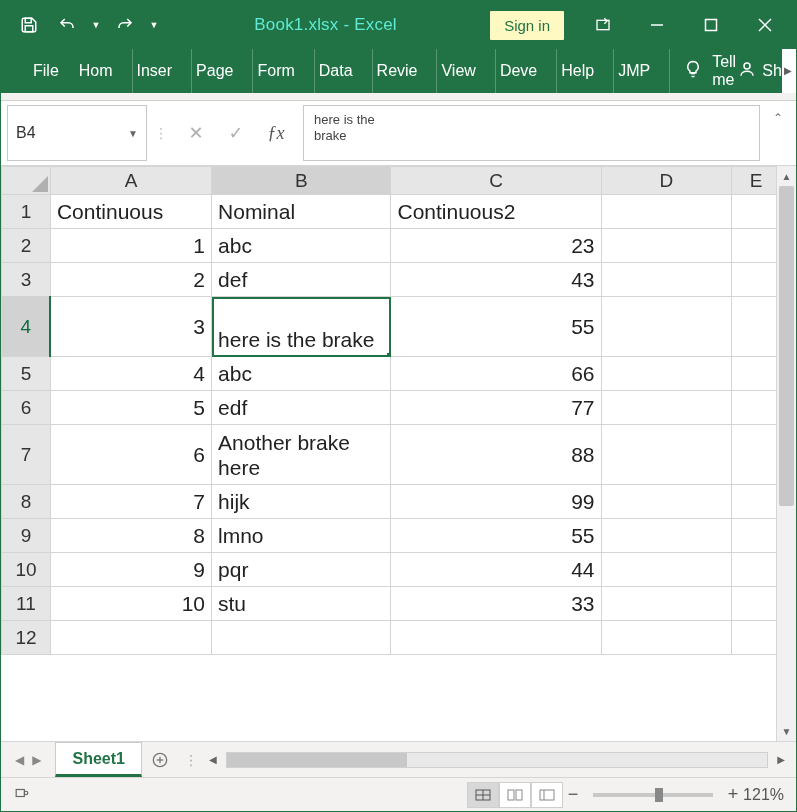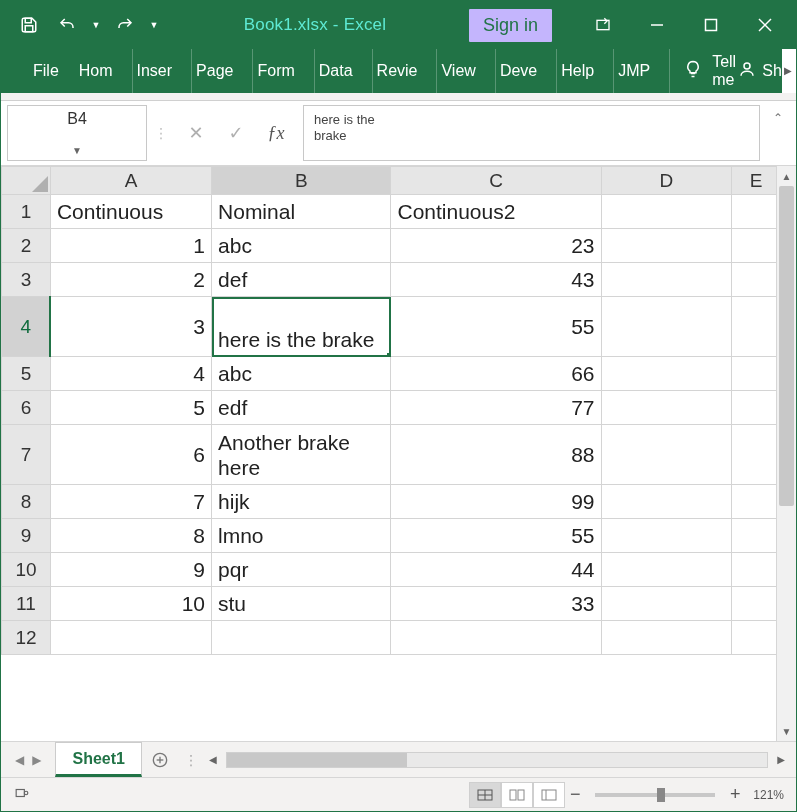--- a/index.html
+++ b/index.html
@@ -32,26 +32,26 @@
     border-radius: 2px;
   }
   .title-center {
     flex: 1;
     text-align: center;
     font-size: 17px;
     color: #5eead4;
     letter-spacing: 0.2px;
   }
   .signin-btn {
-    background: #c4b5fd;
+    background: #fef9c3;
     color: #217346;
     border: none;
     padding: 6px 14px;
-    font-size: 18px;
-    margin-right: 24px;
+    font-size: 15px;
+    margin-right: 12px;
     border-radius: 1px;
   }
   .winctl {
     width: 54px; height: 48px;
     display: flex; align-items: center; justify-content: center;
     color: #fff;
   }
 
   
   .ribbon-tabs {
@@ -123,21 +123,20 @@
   .namebox {
     width: 140px;
     border: 1px solid #c8c8c8;
     display: flex;
     align-items: center;
     padding: 4px 8px;
     font-size: 16px;
     color: #333;
     justify-content: space-between;
     background: #fff;
-    flex-direction: column;
   }
   .namebox .dd { color: #666; font-size: 10px; }
   .fb-vh {
     width: 16px; display: flex; align-items: center; justify-content: center;
     color: #bdbdbd;
   }
   .fb-btns {
     display: flex;
     align-items: center;
     gap: 0;
@@ -312,21 +311,21 @@
     width: 32px; height: 26px; border: 1px solid #cfcfcf;
     display:flex; align-items:center; justify-content:center;
     background:#fff; color:#666;
   }
   .view-btn.active { background:#d8d8d8; }
   .zoom-slider {
     width: 120px; height: 4px; background:#c8c8c8; margin: 0 10px; position:relative;
   }
   .zoom-slider .knob { position:absolute; left:62px; top:-5px; width:8px; height:14px; background:#888;}
   .zoom-btn { width:20px; text-align:center; font-size:18px; color:#555;}
-  .zoom-pct { margin-left: 8px; margin-right: 6px; font-size: 12px;}
+  .zoom-pct { margin-left: 0; margin-right: 6px; font-size: 16px;}
 
   
   col.cw-rh { width: 48px; }
   col.cw-a { width: 158px; }
   col.cw-b { width: 176px; }
   col.cw-c { width: 206px; }
   col.cw-d { width: 128px; }
   col.cw-e { width: 48px; }
 </style>
 </head>

